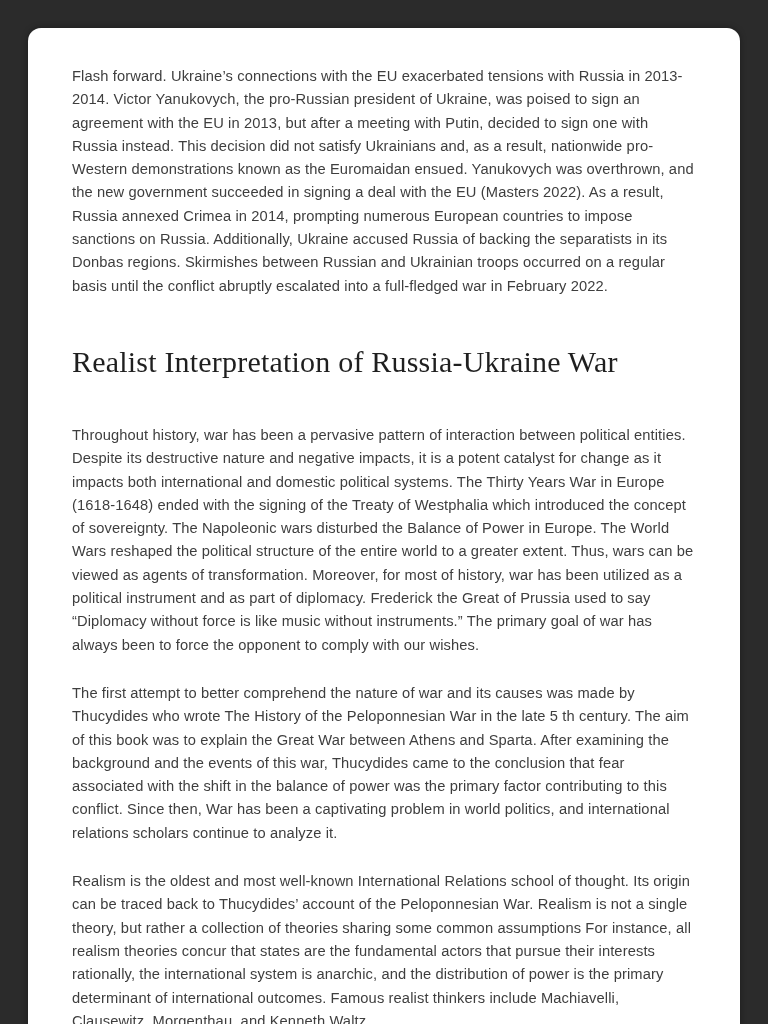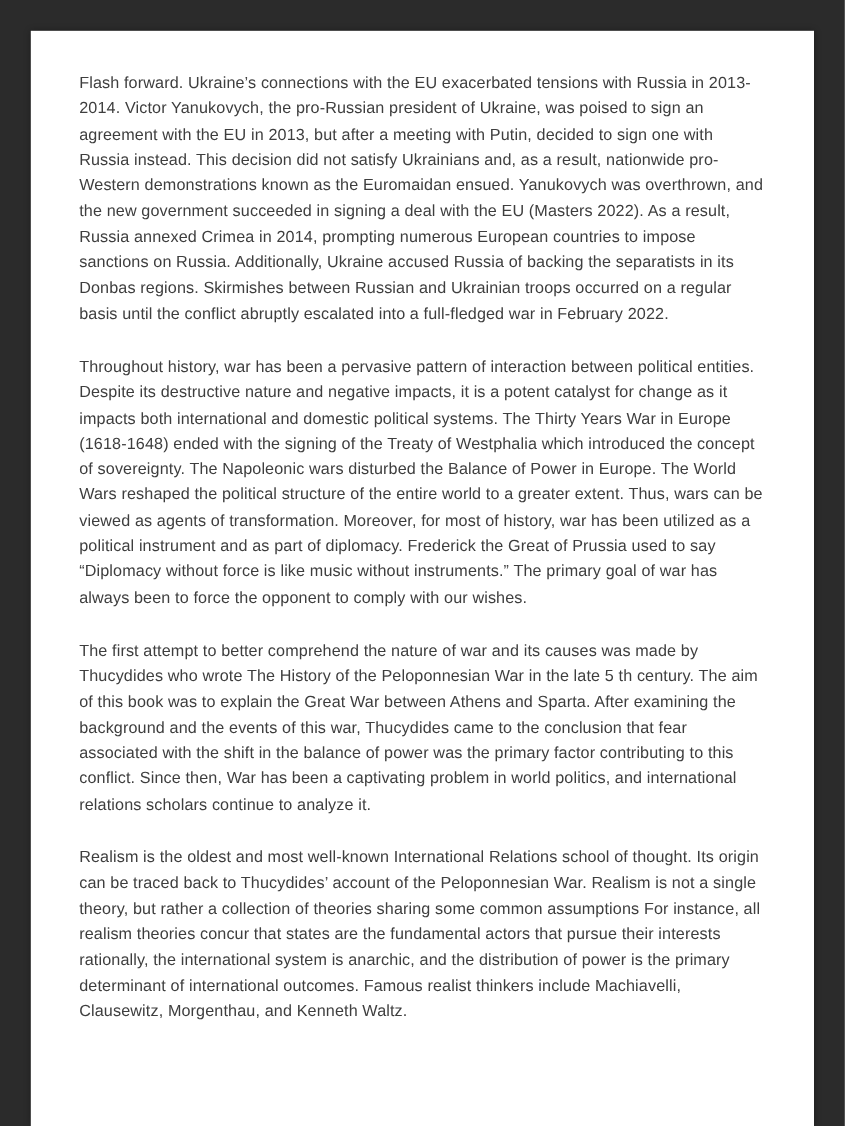--- a/index.html
+++ b/index.html
@@ -1,15 +1,15 @@
 <!DOCTYPE html>
 <html><head>
 <meta charset="utf-8">
 <style>
-  * { box-sizing: border-box; }
+  * { box-sizing: border-box; border-radius: 13px; }
   html, body {
     margin: 0;
     padding: 0;
   }
   body {
     width: 768px;
     height: 1024px;
     overflow: hidden;
     background: #2b2b2b;
     font-family: "Liberation Sans", sans-serif;
@@ -44,20 +44,21 @@
     margin: 45px 0 43px 0;
   }
 </style>
 </head>
 <body>
 
 <div class="viewer">
   <div class="page">
     <p class="body-text">Flash forward. Ukraine’s connections with the EU exacerbated tensions with Russia in 2013-2014. Victor Yanukovych, the pro-Russian president of Ukraine, was poised to sign an agreement with the EU in 2013, but after a meeting with Putin, decided to sign one with Russia instead. This decision did not satisfy Ukrainians and, as a result, nationwide pro-Western demonstrations known as the Euromaidan ensued. Yanukovych was overthrown, and the new government succeeded in signing a deal with the EU (Masters 2022). As a result, Russia annexed Crimea in 2014, prompting numerous European countries to impose sanctions on Russia. Additionally, Ukraine accused Russia of backing the separatists in its Donbas regions. Skirmishes between Russian and Ukrainian troops occurred on a regular basis until the conflict abruptly escalated into a full-fledged war in February 2022.</p>
 
+    <h1 class="section-heading">Realist Interpretation of Russia-Ukraine War</h1>
 
     <p class="body-text">Throughout history, war has been a pervasive pattern of interaction between political entities. Despite its destructive nature and negative impacts, it is a potent catalyst for change as it impacts both international and domestic political systems. The Thirty Years War in Europe (1618-1648) ended with the signing of the Treaty of Westphalia which introduced the concept of sovereignty. The Napoleonic wars disturbed the Balance of Power in Europe. The World Wars reshaped the political structure of the entire world to a greater extent. Thus, wars can be viewed as agents of transformation. Moreover, for most of history, war has been utilized as a political instrument and as part of diplomacy. Frederick the Great of Prussia used to say “Diplomacy without force is like music without instruments.” The primary goal of war has always been to force the opponent to comply with our wishes.</p>
 
     <p class="body-text">The first attempt to better comprehend the nature of war and its causes was made by Thucydides who wrote The History of the Peloponnesian War in the late 5 th century. The aim of this book was to explain the Great War between Athens and Sparta. After examining the background and the events of this war, Thucydides came to the conclusion that fear associated with the shift in the balance of power was the primary factor contributing to this conflict. Since then, War has been a captivating problem in world politics, and international relations scholars continue to analyze it.</p>
 
     <p class="body-text">Realism is the oldest and most well-known International Relations school of thought. Its origin can be traced back to Thucydides’ account of the Peloponnesian War. Realism is not a single theory, but rather a collection of theories sharing some common assumptions For instance, all realism theories concur that states are the fundamental actors that pursue their interests rationally, the international system is anarchic, and the distribution of power is the primary determinant of international outcomes. Famous realist thinkers include Machiavelli, Clausewitz, Morgenthau, and Kenneth Waltz.</p>
   </div>
 </div>
 
 </body></html>

